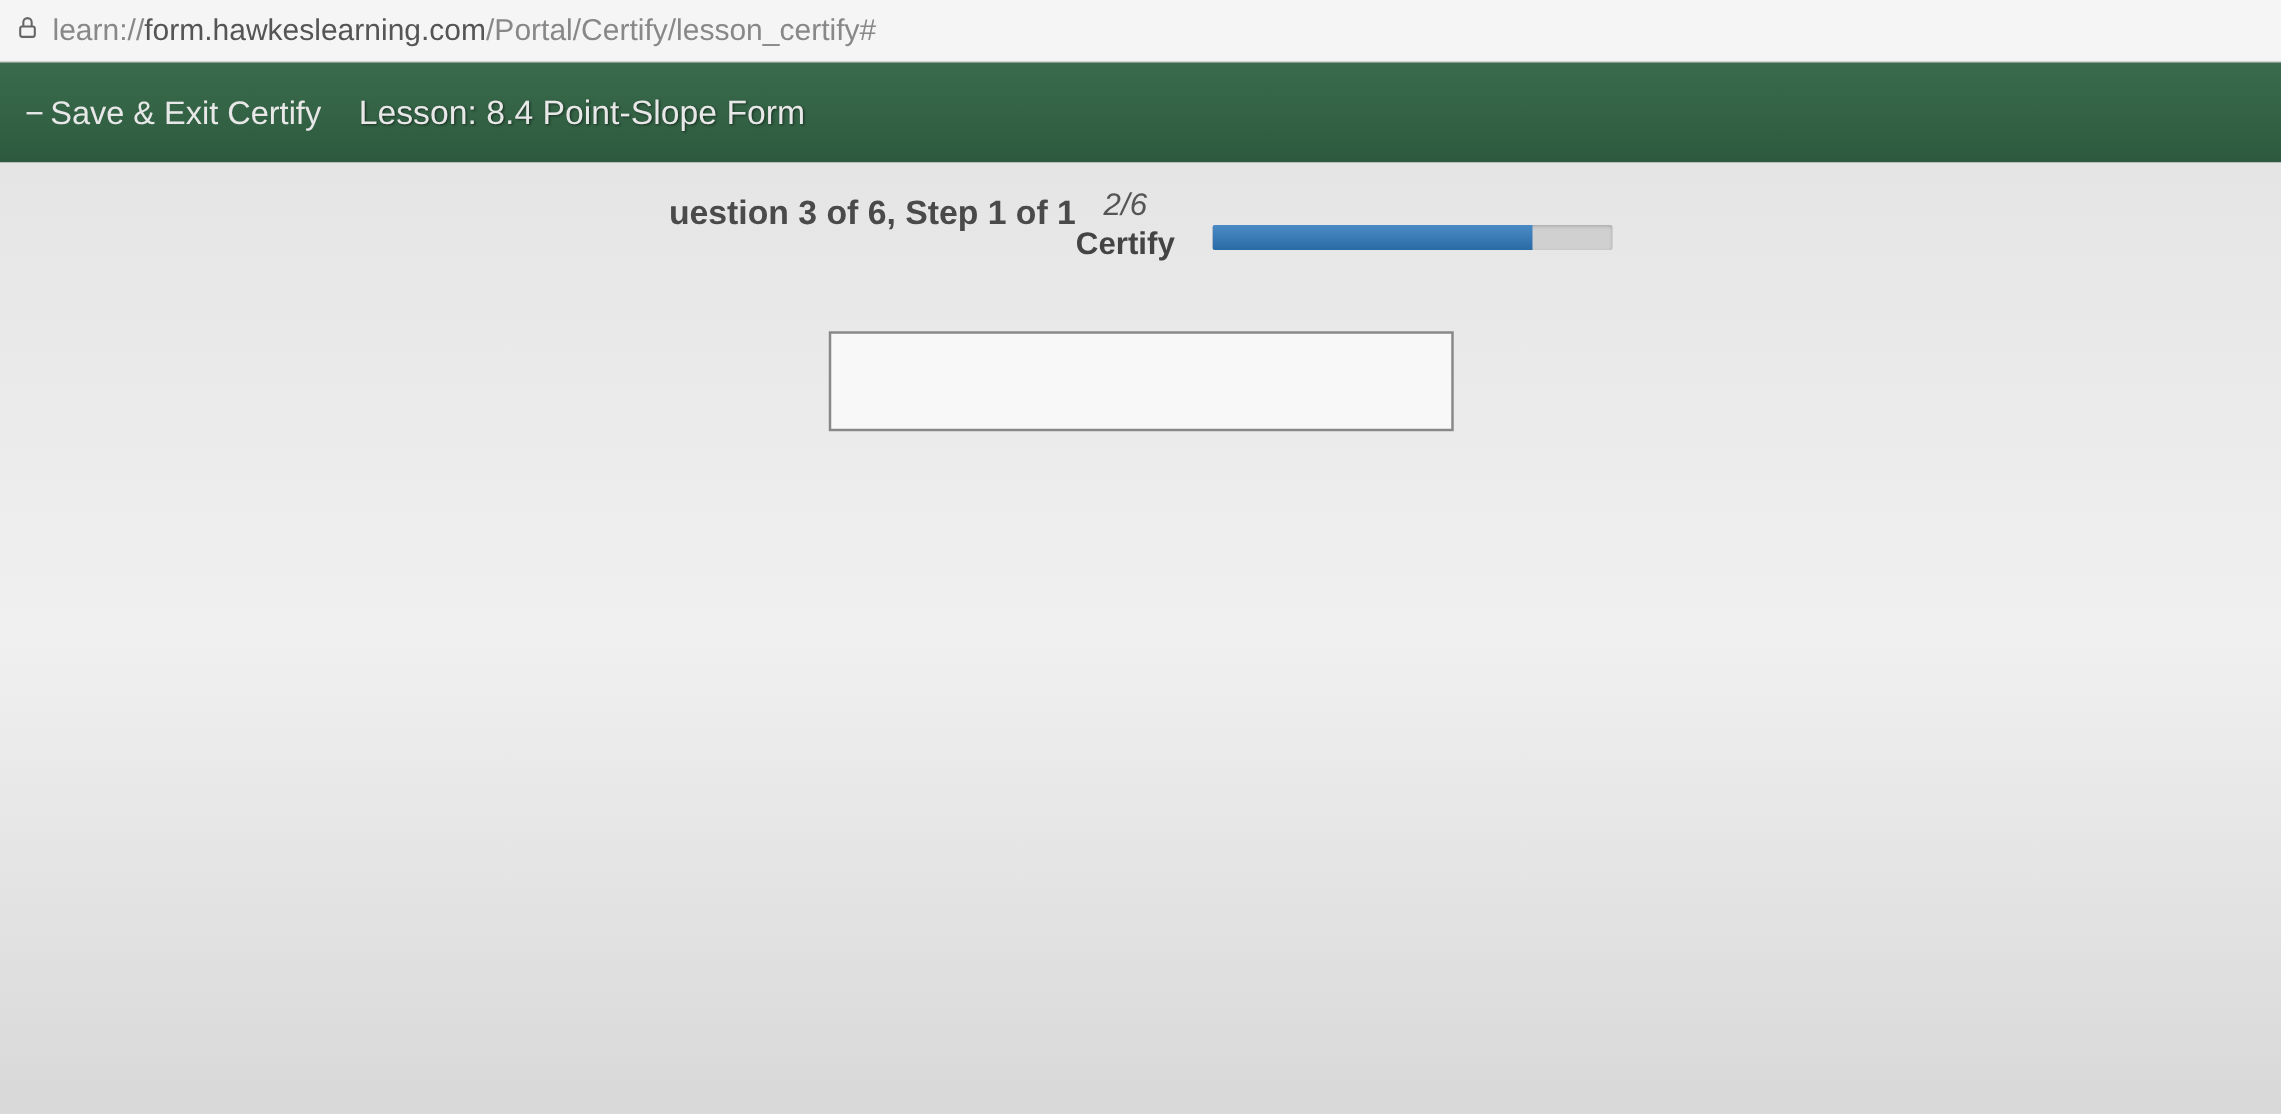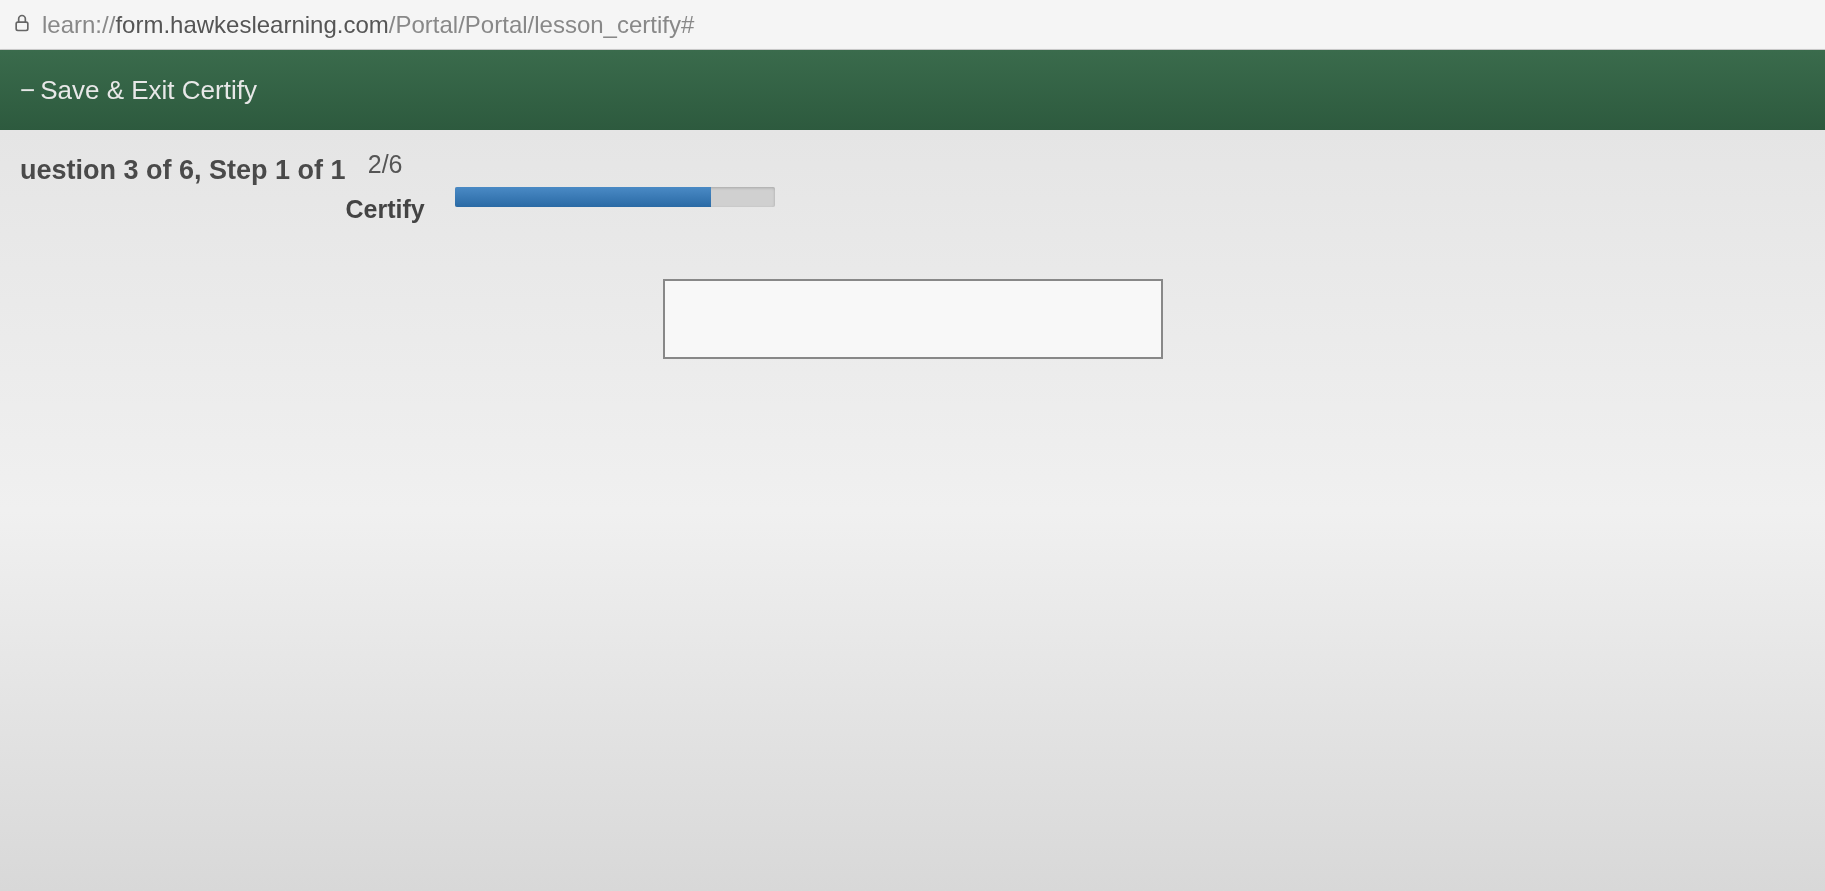--- a/index.html
+++ b/index.html
@@ -63,21 +63,21 @@
     }
     .content-area {
       background: #eaeaea;
       background: linear-gradient(180deg, #e5e5e5 0%, #f0f0f0 50%, #d8d8d8 100%);
       padding: 25px 20px;
       min-height: calc(100% - 130px);
     }
     .question-header {
       display: flex;
       align-items: flex-start;
-      justify-content: flex-start;
+      justify-content: center;
       margin-bottom: 40px;
       padding-bottom: 15px;
     }
     .question-step {
       color: #4a4a4a;
       font-size: 27px;
       font-weight: 600;
     }
     .progress-section {
       display: flex;
@@ -85,21 +85,22 @@
       gap: 30px;
       margin-top: -5px;
     }
     .score-correct {
       text-align: center;
     }
     .score {
       color: #555;
       font-size: 25px;
       font-weight: 400;
-      margin-bottom: 16px;
+      margin-bottom: 2px;
+      font-style: italic;
     }
     .correct-label {
       color: #444;
       font-size: 25px;
       font-weight: 600;
     }
     .progress-bar-container {
       width: 320px;
       height: 20px;
       background: #d0d0d0;
@@ -153,29 +154,30 @@
 <body>
 
 <div class="url-bar">
   <span>
     <svg class="lock-icon" viewBox="0 0 24 24" fill="none" stroke="currentColor" stroke-width="2">
       <rect x="5" y="11" width="14" height="10" rx="2"></rect>
       <path d="M8 11V7a4 4 0 0 1 8 0v4"></path>
     </svg>
   </span>
   <span class="url-text">
-    <span>learn://</span><span class="dark">form.hawkeslearning.com</span><span>/Portal/Portal/lesson_certify#</span>
+    <span>learn://</span><span class="dark">form.hawkeslearning.com</span><span>/Portal/Certify/lesson_certify#</span>
   </span>
 </div>
 
 <div class="header-bar">
   <div class="save-exit">
     <span>−</span>
     <span>Save &amp; Exit Certify</span>
   </div>
+  <div class="lesson-title">Lesson: 8.4 Point-Slope Form</div>
 </div>
 
 <div class="content-area">
   <div class="question-header">
     <div class="question-step">uestion 3 of 6, Step 1 of 1</div>
     <div class="progress-section">
       <div class="score-correct">
         <div class="score">2/6</div>
         <div class="correct-label">Certify</div>
       </div>

